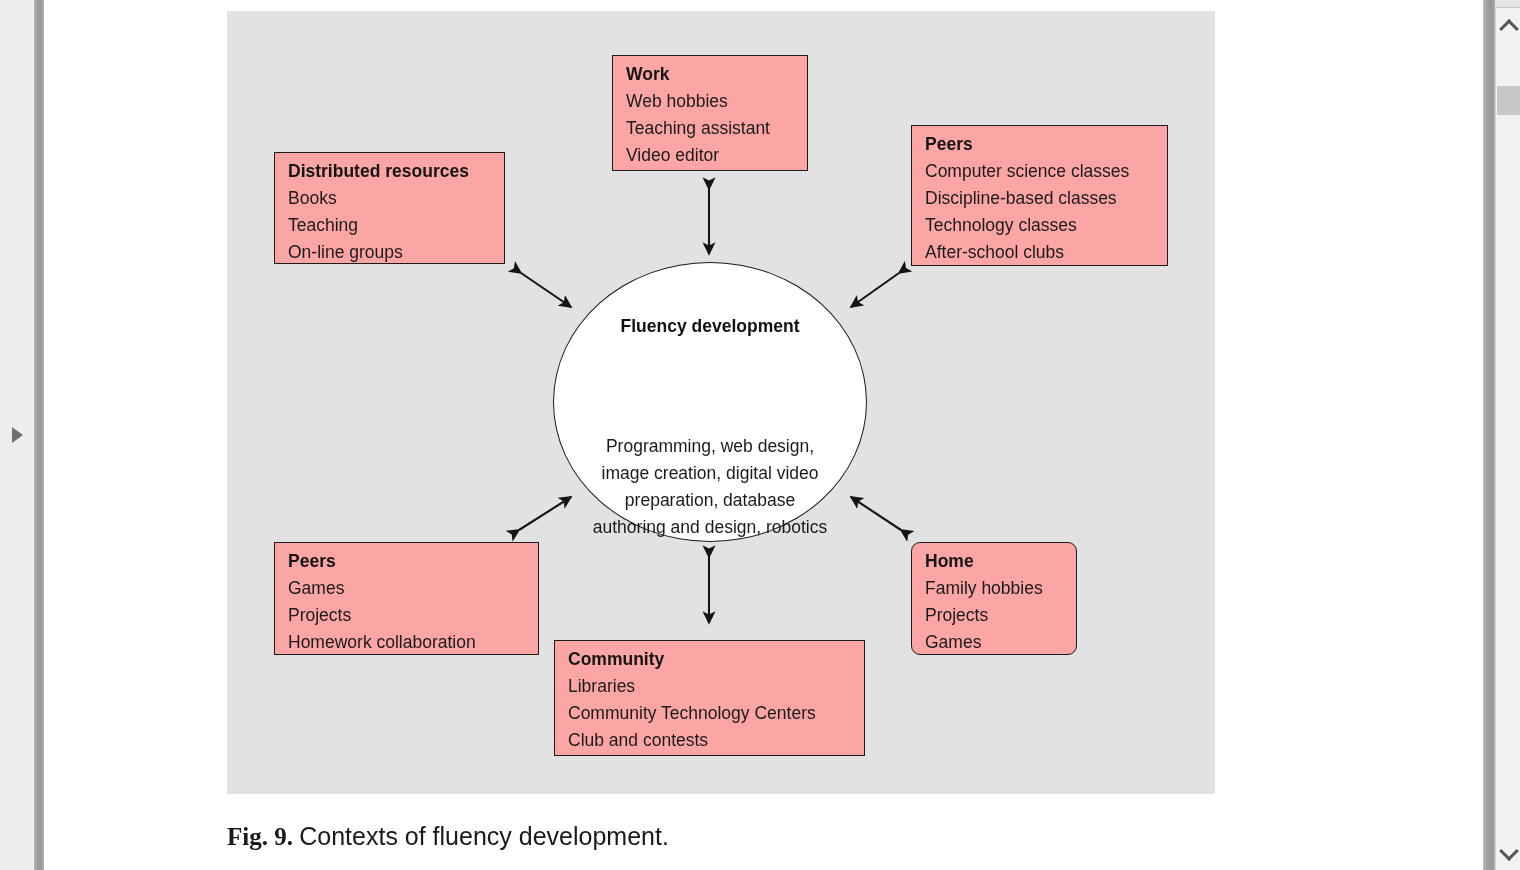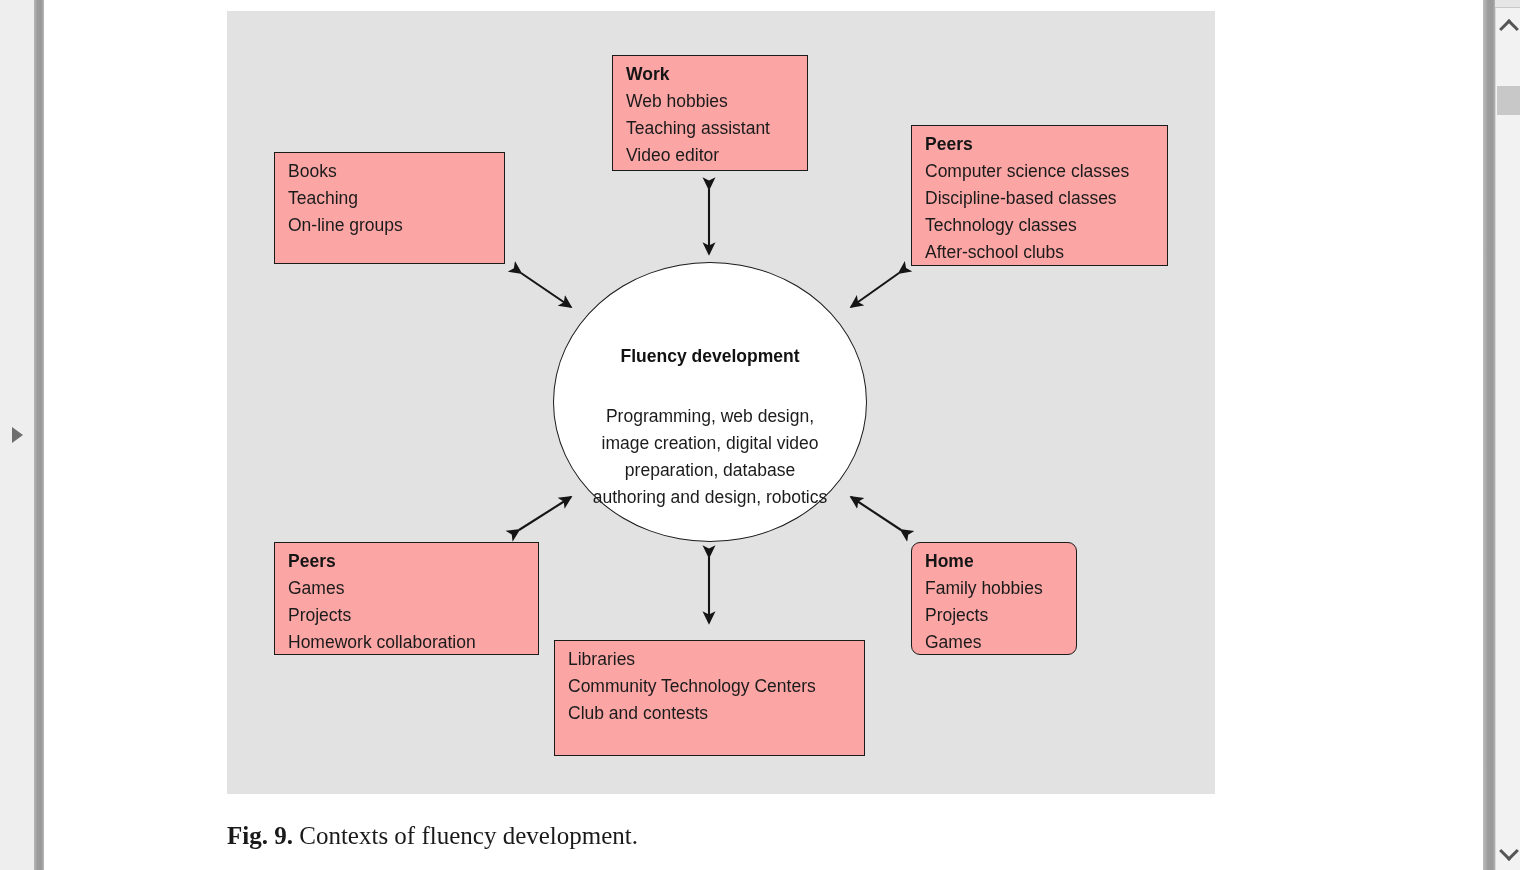--- a/index.html
+++ b/index.html
@@ -146,21 +146,21 @@
     top: 251px;   
     width: 314px;
     height: 280px;
     border: 1.5px solid #1b1b1b;
     border-radius: 50%;
     background: #ffffff;
     box-sizing: border-box;
     display: flex;
     flex-direction: column;
     align-items: center;
-    justify-content: center;
+    justify-content: space-between;
     padding-top: 50px;
   }
   #center-title {
     font-weight: bold;
     font-size: 17.5px;
     color: #111;
     line-height: 27px;
     text-align: center;
   }
   #center-desc {
@@ -187,21 +187,21 @@
     top: 822px;
     font-family: "Liberation Serif", serif;
     font-size: 25px;
     color: #1a1a1a;
     white-space: nowrap;
   }
   #caption-label {
     font-family: "Liberation Serif", serif;
     font-weight: bold;
   }
-  #caption-text { font-family: Liberation Serif, serif; }
+  #caption-text { font-family: Liberation Sans, sans-serif; }
 </style>
 </head>
 <body>
 
 <div id="left-rail">
   <div id="sidebar-expander">
     <span class="tri"></span>
   </div>
 </div>
 <div id="left-divider"></div>
@@ -243,20 +243,21 @@
     </div>
 
     <div class="node-box" id="box-work">
       <div class="node-title">Work</div>
       <div class="node-line">Web hobbies</div>
       <div class="node-line">Teaching assistant</div>
       <div class="node-line">Video editor</div>
     </div>
 
     <div class="node-box" id="box-distributed">
+      <div class="node-title">Distributed resources</div>
       <div class="node-line">Books</div>
       <div class="node-line">Teaching</div>
       <div class="node-line">On-line groups</div>
     </div>
 
     <div class="node-box" id="box-school">
       <div class="node-title">Peers</div>
       <div class="node-line">Computer science classes</div>
       <div class="node-line">Discipline-based classes</div>
       <div class="node-line">Technology classes</div>
@@ -271,20 +272,21 @@
     </div>
 
     <div class="node-box" id="box-home">
       <div class="node-title">Home</div>
       <div class="node-line">Family hobbies</div>
       <div class="node-line">Projects</div>
       <div class="node-line">Games</div>
     </div>
 
     <div class="node-box" id="box-community">
+      <div class="node-title">Community</div>
       <div class="node-line">Libraries</div>
       <div class="node-line">Community Technology Centers</div>
       <div class="node-line">Club and contests</div>
     </div>
 
   </div>
 
   <div id="figure-caption">
     <span id="caption-label">Fig. 9.</span>
     <span id="caption-text">Contexts of fluency development.</span>

